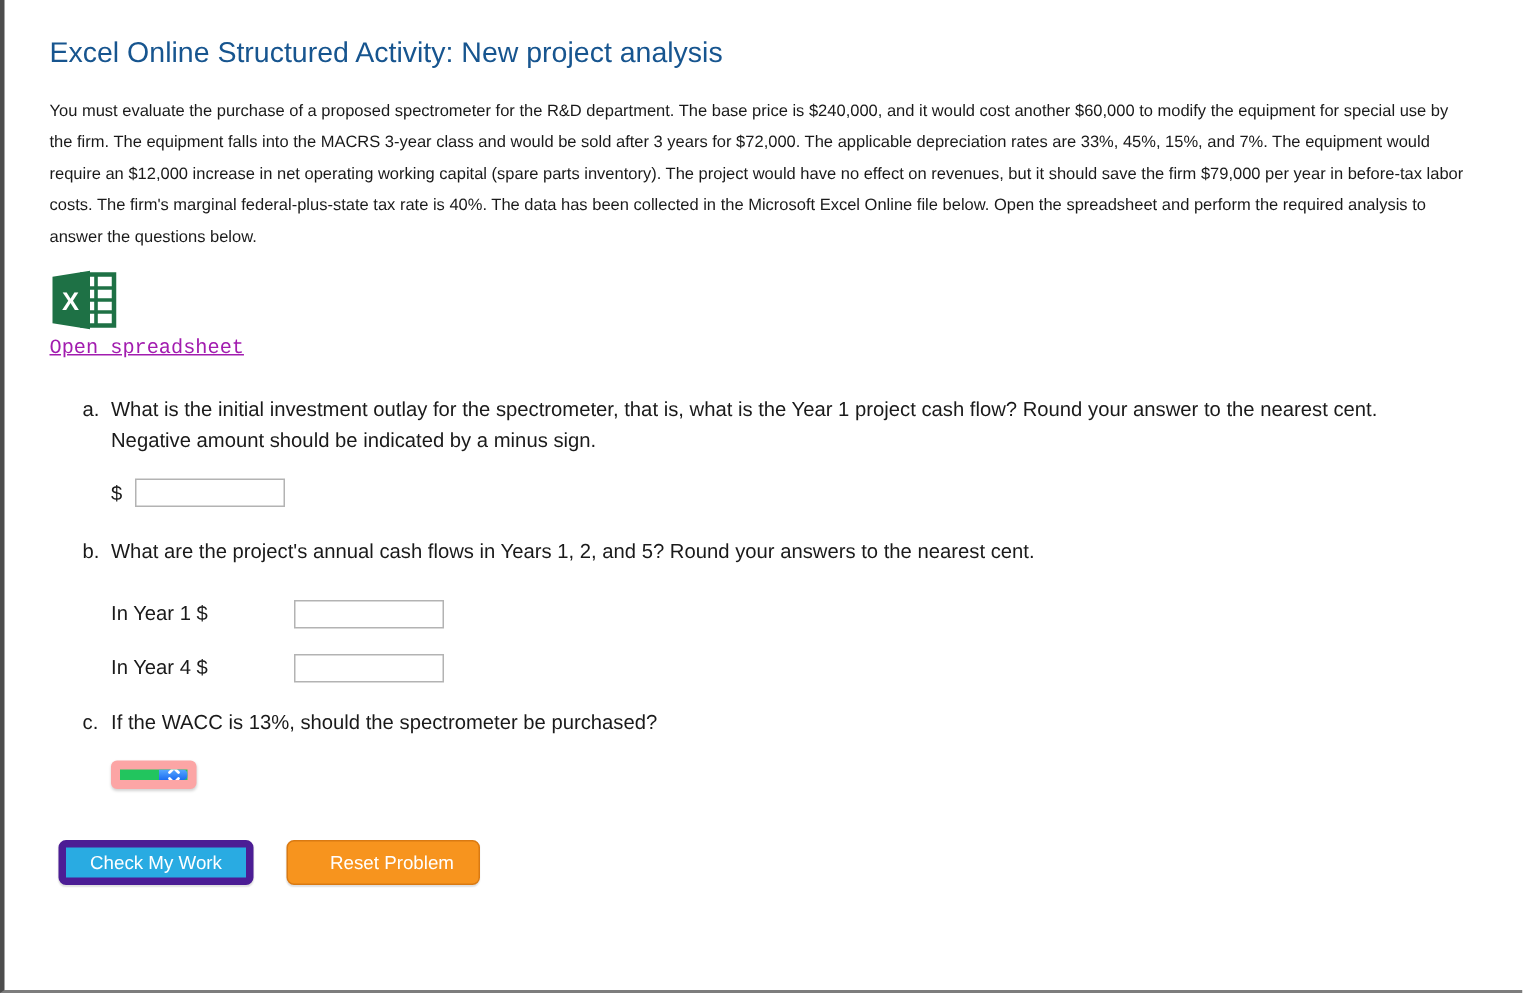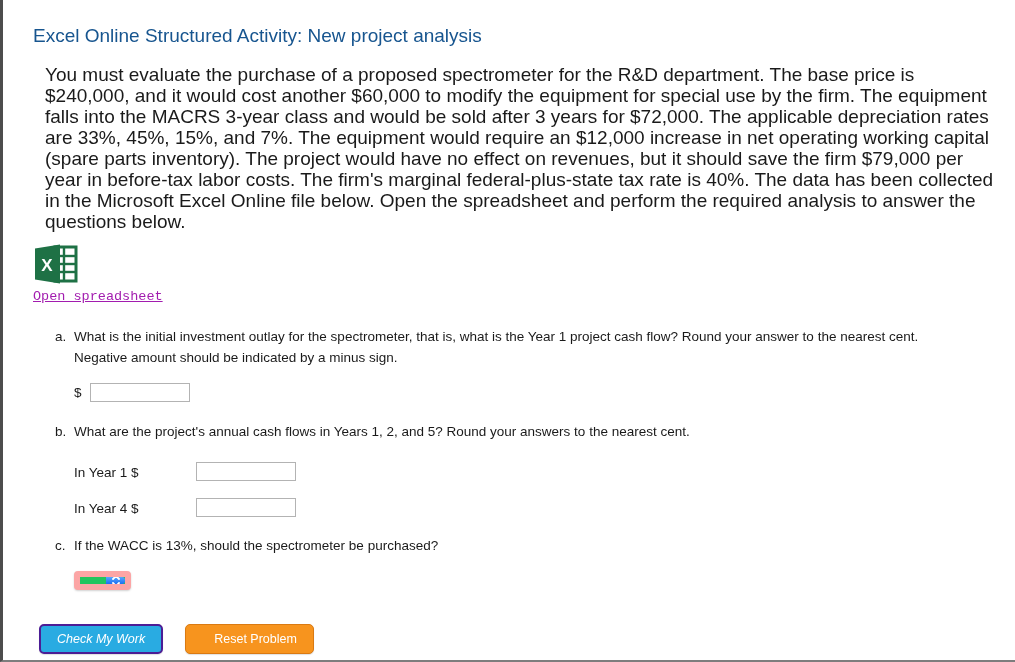--- a/index.html
+++ b/index.html
@@ -6,57 +6,57 @@
   .page{
     position:relative;width:1015px;height:662px;box-sizing:border-box;
     background:#ffffff;
     border-left:3px solid #4d4d4d;
     border-bottom:2px solid #7d7d7d;
     font-family:"Liberation Sans",sans-serif;
     color:#1a1a1a;overflow:hidden;
   }
   .content{padding:25px 30px 0 30px;}
   .title{font-size:19px;font-weight:400;margin:0 0 17px 0;}
-  .desc{font-size:19px;line-height:21px;width:950px;margin:12px;}
+  .desc{font-size:11px;line-height:21px;width:950px;margin:0;}
   .excel-block{margin-top:11px;}
   .excel-icon{display:block;width:46px;height:40px;}
   .open-link{display:inline-block;margin-top:5px;font-size:13.5px;text-decoration:underline;cursor:pointer;}
   .questions{margin-top:22px;margin-left:22px;}
   .q{display:flex;margin-bottom:18px;}
   .q-label{width:19px;font-size:13.5px;line-height:21px;flex:0 0 19px;}
   .q-body{font-size:13.5px;line-height:21px;}
   .q-line{line-height:21px;}
   .answer-row{display:flex;align-items:center;margin-top:14px;}
   .dollar{font-size:13.5px;margin-right:8px;}
   .ans-input{
     width:92px;height:17px;border:1px solid #b3b3b3;background:#fff;
     font-family:"Liberation Sans",sans-serif;font-size:12px;padding:0 3px;box-sizing:content-box;
   }
-  .year-row{display:flex;align-items:flex-start;margin-top:15px;height:21px;gap:48px;}
+  .year-row{display:flex;align-items:flex-end;margin-top:15px;height:21px;gap:48px;}
   .year-label{font-size:13.5px;width:74px;flex:0 0 74px;}
   .select-wrap{margin-top:13px;}
   .mac-select{
     display:inline-flex;align-items:stretch;height:19px;width:57px;box-sizing:border-box;
     border:6px solid #fca5a5;border-radius:4px;background:#22c55e;
     box-shadow:0 1px 2px rgba(0,0,0,0.18);cursor:pointer;overflow:hidden;
   }
   .mac-select .value{
     flex:1;font-size:12px;line-height:16px;padding:1px 2px 0 6px;color:#333;
     white-space:nowrap;overflow:hidden;
   }
   .mac-select .cap{
     flex:0 0 19px;display:flex;align-items:center;justify-content:center;
     background:linear-gradient(#55a7ff,#1c6ef2);border-radius:0 3px 3px 0;
   }
   .btn-row{margin-top:34px;margin-left:6px;display:flex;align-items:center;}
   .btn{
     font-family:"Liberation Sans",sans-serif;font-size:12.5px;color:#fff;
     border-radius:5px;padding:0 16px;height:30px;cursor:pointer;
   }
-  .btn-check{border:2px solid #4c1d95;box-shadow:0 1px 1px rgba(0,0,0,0.12);font-style:italic;}
+  .btn-check{border:5px solid #4c1d95;box-shadow:0 1px 1px rgba(0,0,0,0.12);}
   .btn-reset{border:1px solid #da7a12;box-shadow:0 1px 1px rgba(0,0,0,0.12);margin-left:22px;padding-left:28px;}
 </style>
 </head>
 <body>
 
 <div class="page">
   <div class="content">
 
     <div class="title" style="color: rgb(23, 85, 143);">Excel Online Structured Activity: New project analysis</div>
 

